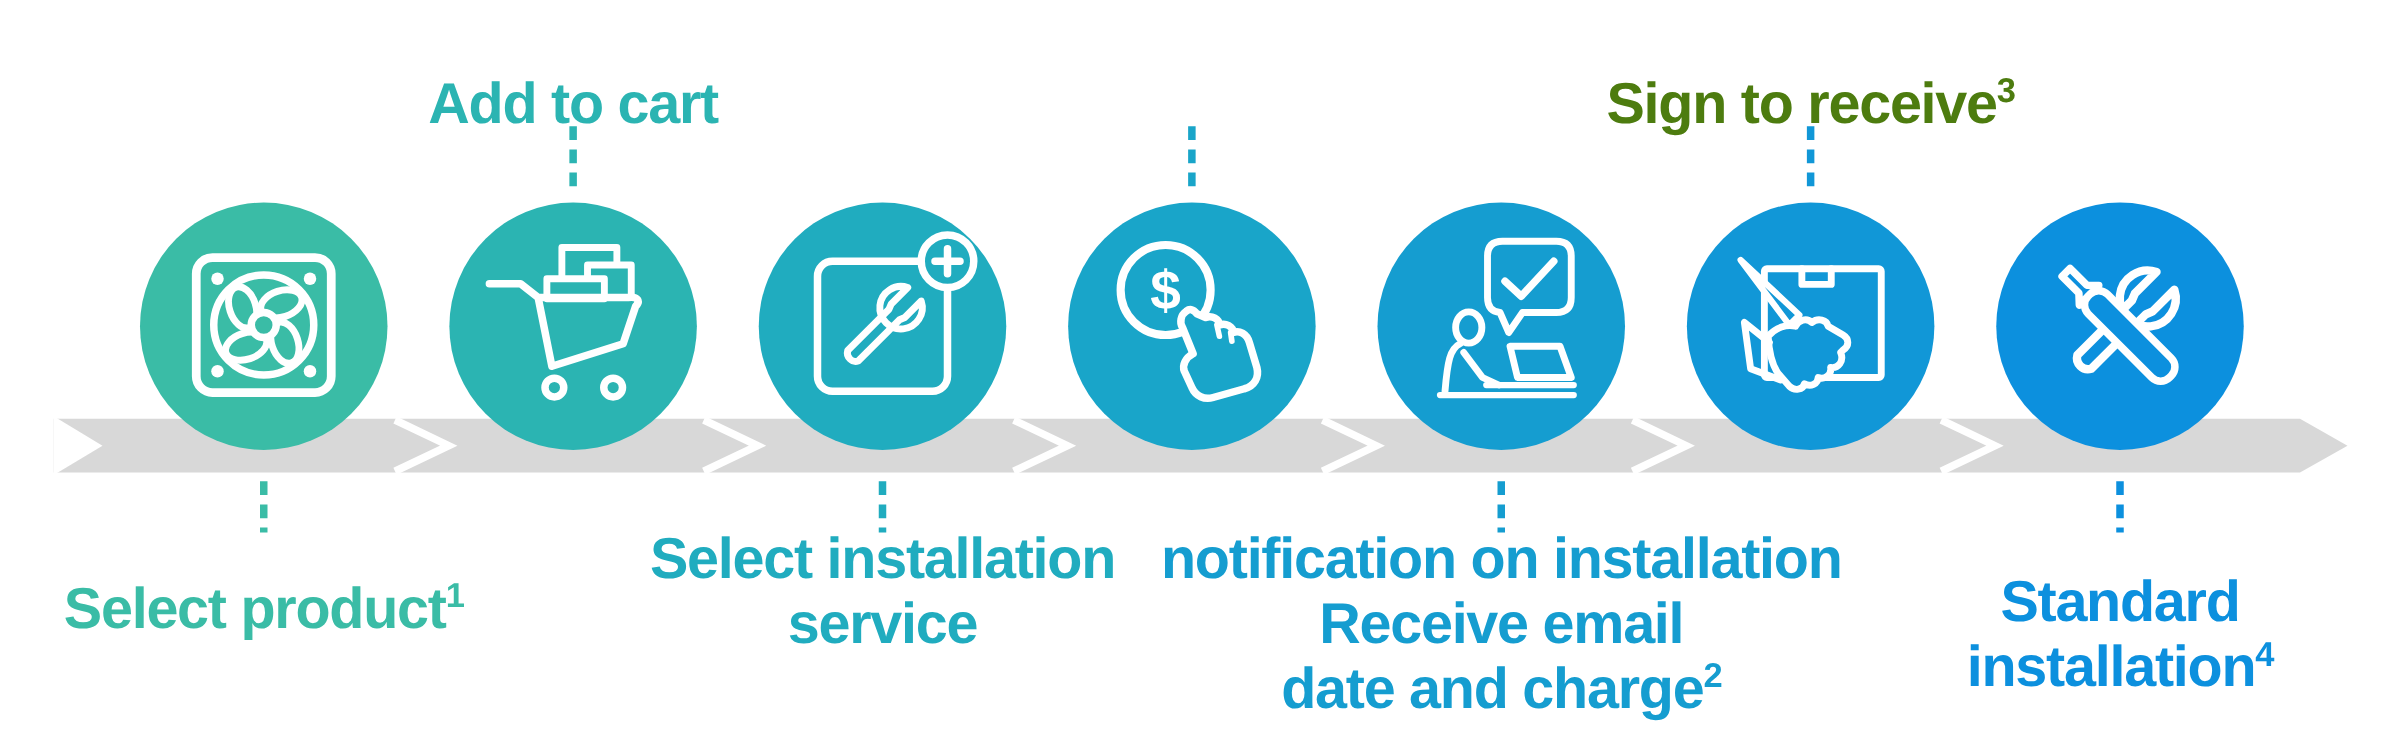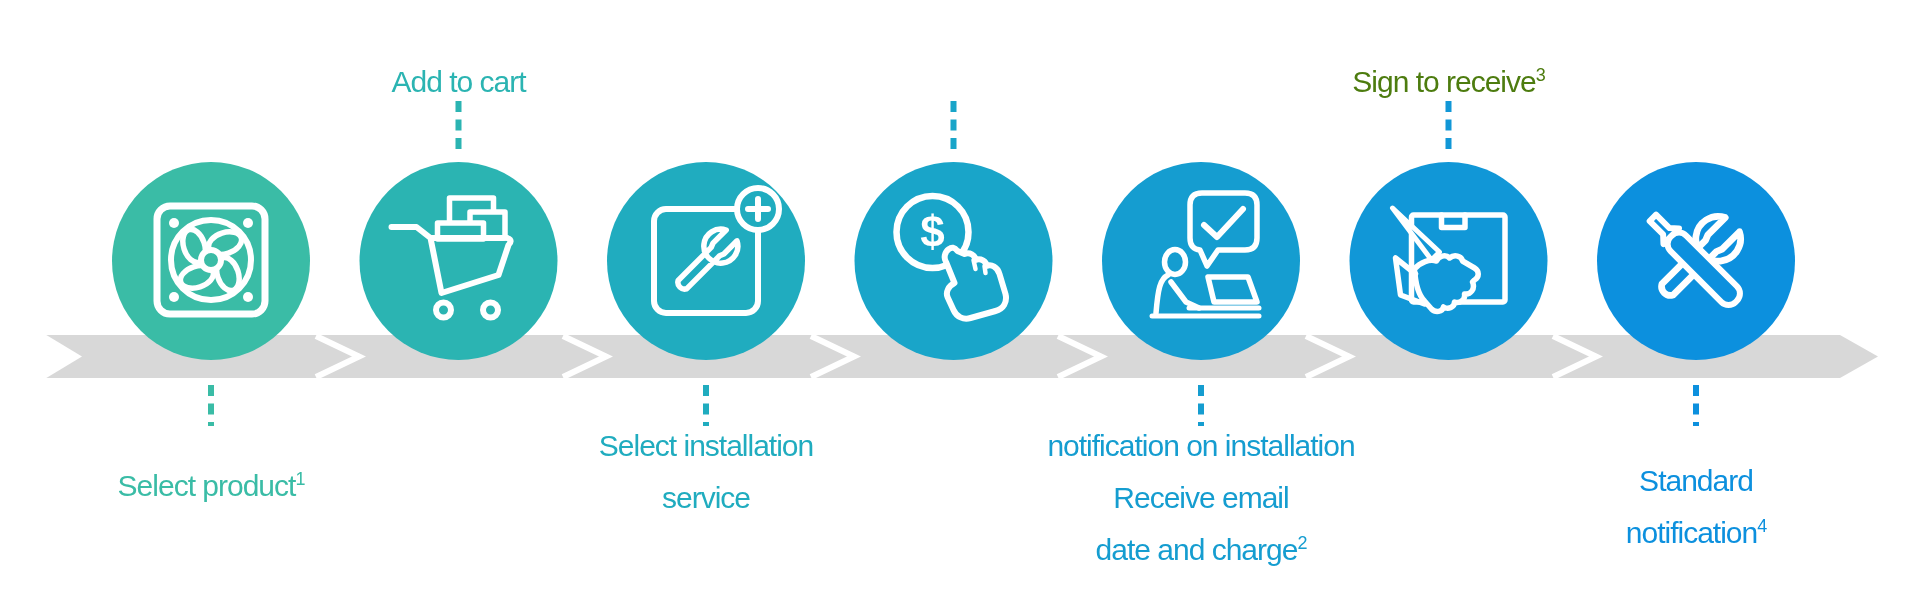--- a/index.html
+++ b/index.html
@@ -1,20 +1,20 @@
 <!DOCTYPE html>
 <html><head>
 <meta charset="utf-8">
 <style>
   html,body{margin:0;padding:0;background:#fff;}
   .stage{position:relative;width:1920px;height:600px;overflow:hidden;background:#ffffff;
          font-family:"Liberation Sans",sans-serif;}
   svg.flow{position:absolute;left:0;top:0;}
-  .label{position:absolute;transform:translateX(-50%);text-align:center;font-weight:400;
-         font-size:30px;line-height:52px;letter-spacing:-1px;white-space:nowrap;}
+  .label{position:absolute;transform:translateX(-50%);text-align:center;font-weight:700;
+         font-size:46px;line-height:52px;letter-spacing:-1px;white-space:nowrap;}
   .label.above{top:56px;}
   .label.below{top:420px;}
   .label sup{font-size:60%;line-height:0;}
 </style>
 </head>
 <body>
 
 <div class="stage">
 
 <svg class="flow" width="1920" height="600" viewBox="0 0 1920 600">
@@ -161,16 +161,16 @@
     <div><span>Receive email</span></div>
     <div><span>date and charge</span><sup>2</sup></div>
   </div>
 
   <div class="label above" style="left: 1448.5px; color: #4d7c0f;">
     <div><span>Sign to receive</span><sup>3</sup></div>
   </div>
 
   <div class="label below" style="left: 1696px; color: rgb(12, 144, 222); margin-top: 35px;">
     <div><span>Standard</span></div>
-    <div><span>notification</span><sup>4</sup></div>
+    <div><span>installation</span><sup>4</sup></div>
   </div>
 
 </div>
 
 </body></html>

